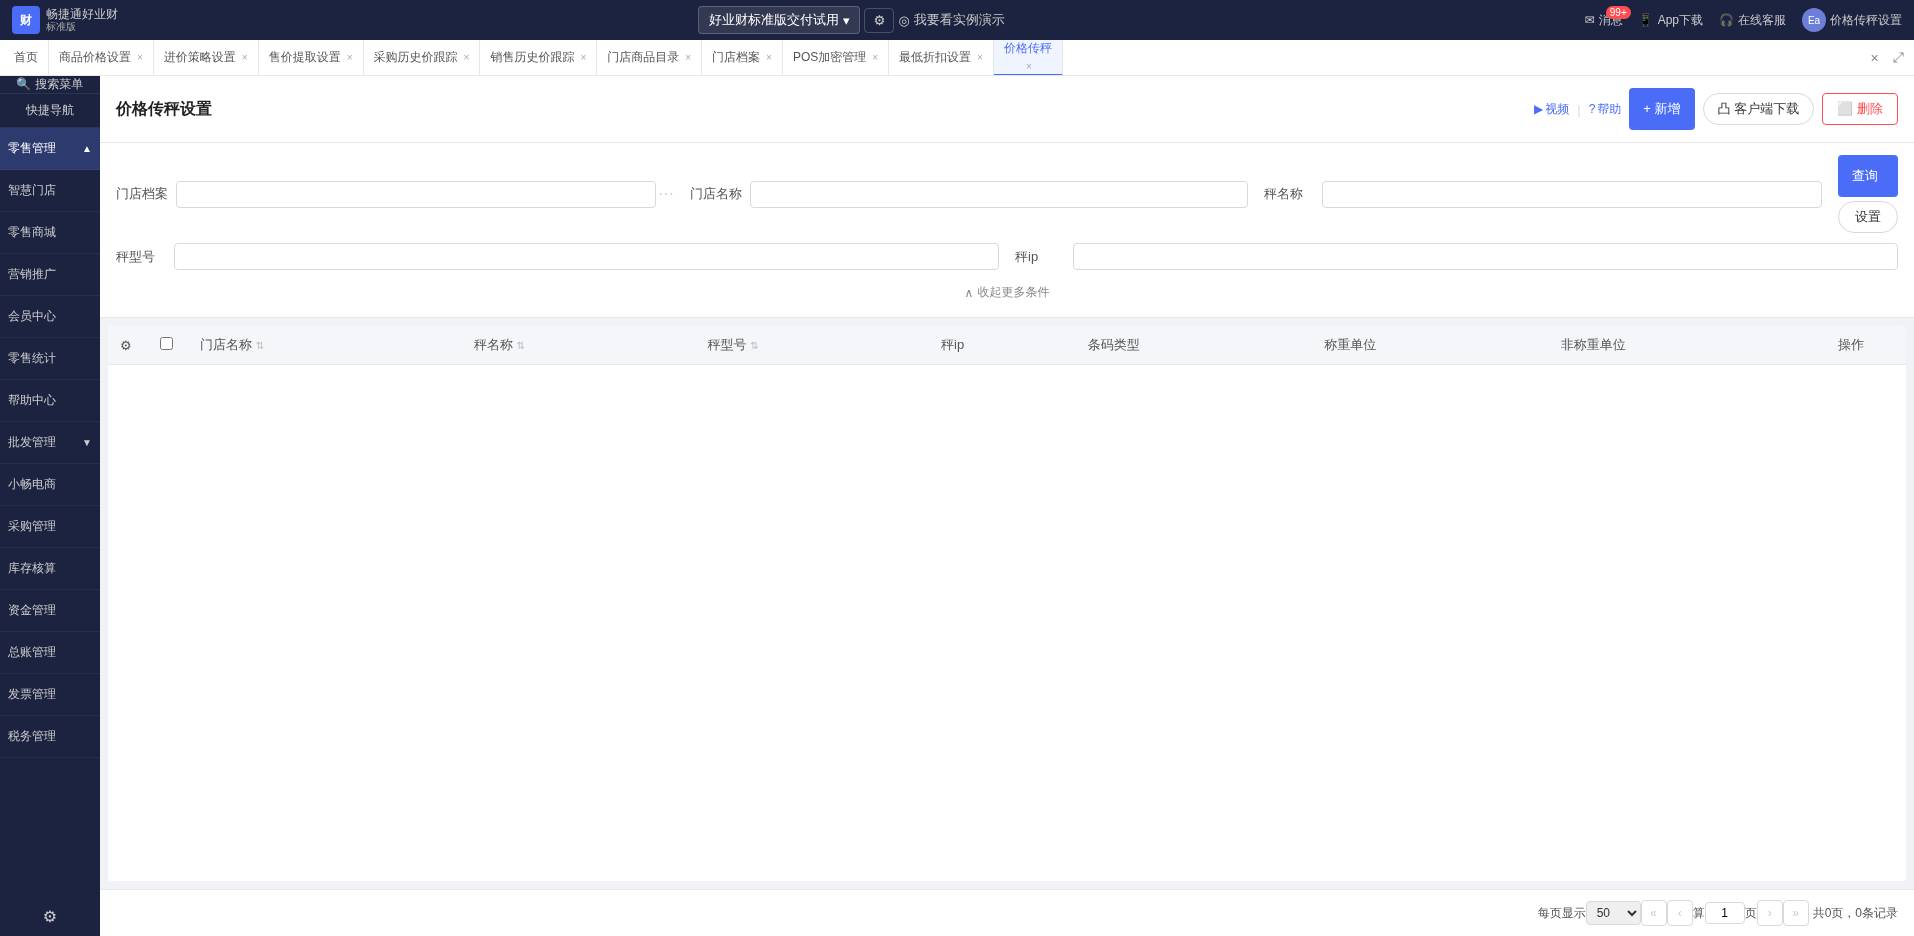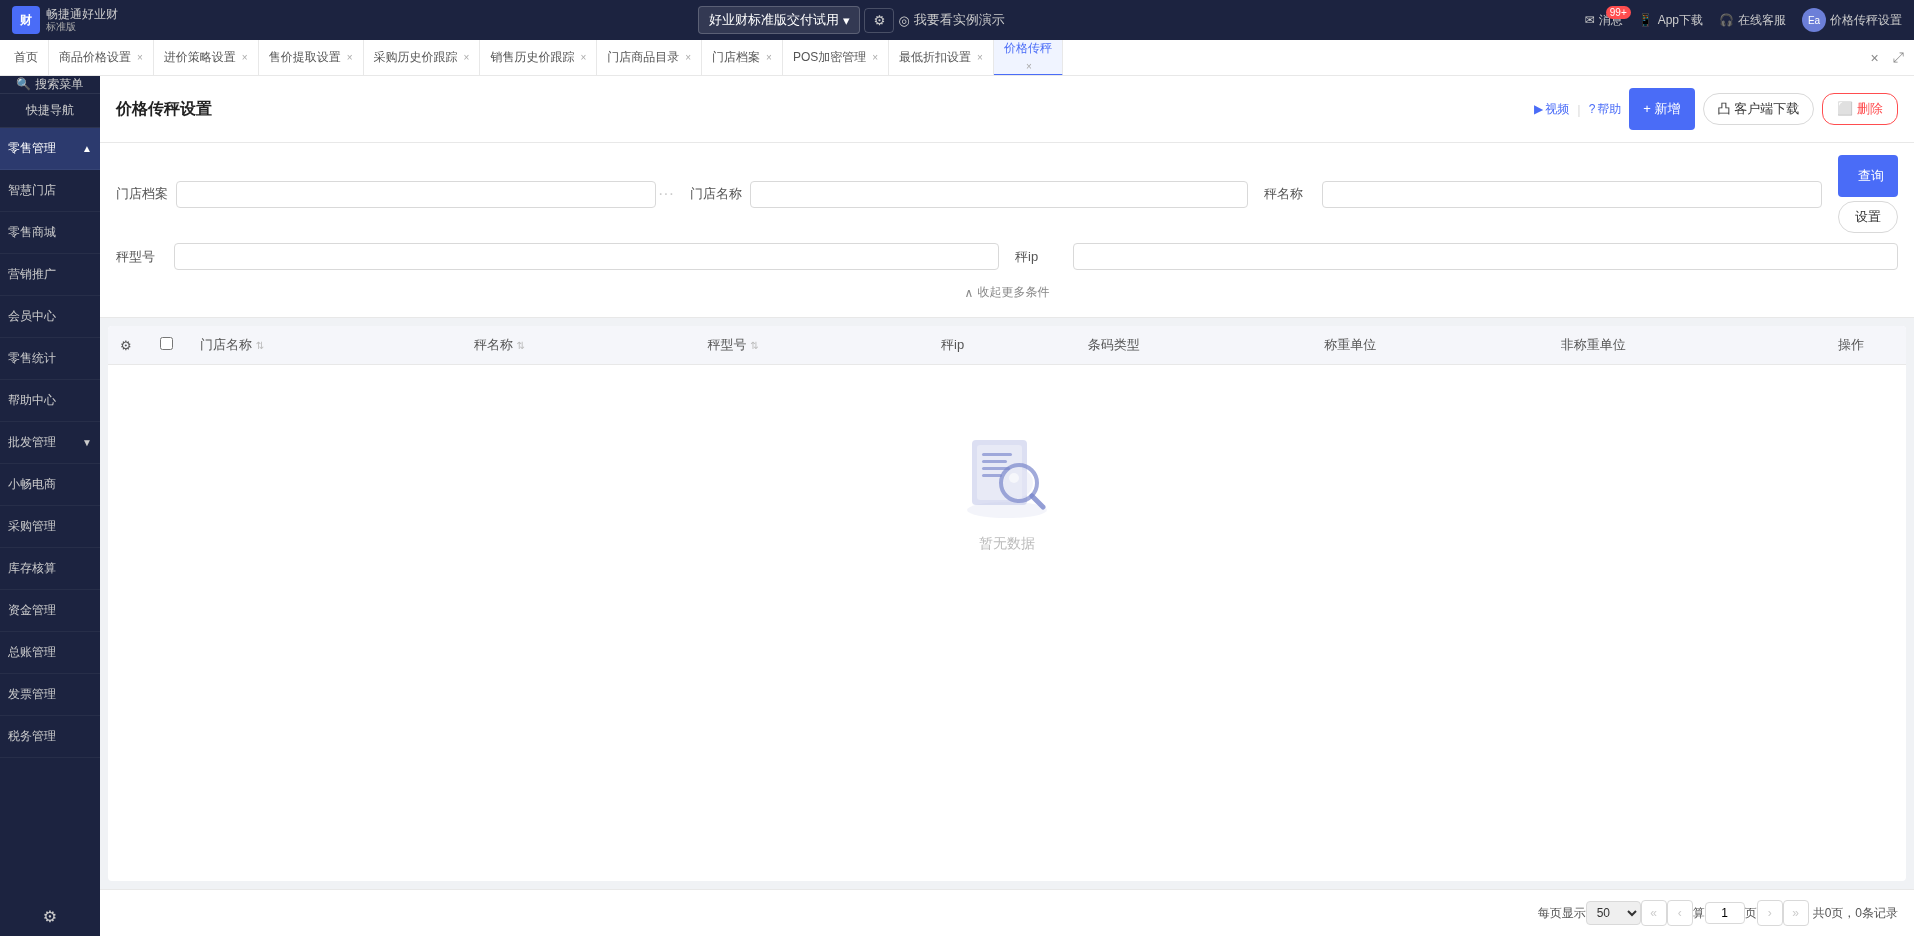--- a/index.html
+++ b/index.html
@@ -92,21 +92,21 @@
       background: #fff; padding: 12px 16px;
       display: flex; align-items: center; justify-content: space-between;
       border-bottom: 1px solid #e8e8e8; flex-shrink: 0;
     }
     .page-title { font-size: 16px; font-weight: bold; color: #222; }
     .page-actions { display: flex; align-items: center; gap: 8px; }
     .action-link { color: #4a6cf7; font-size: 12px; cursor: pointer; display: flex; align-items: center; gap: 2px; }
     .divider-v { color: #ddd; }
     .btn-primary { background: #4a6cf7; color: #fff; border: none; padding: 12px 14px; border-radius: 4px; cursor: pointer; font-size: 13px; display: flex; align-items: center; gap: 4px; }
     .btn-default { background: #fff; color: #333; border: 1px solid #d9d9d9; padding: 6px 14px; border-radius: 16px; cursor: pointer; font-size: 13px; display: flex; align-items: center; gap: 4px; }
-    .btn-danger { background: #fff; color: #ff4d4f; border: 1px solid #ff4d4f; padding: 6px 14px; border-radius: 12px; cursor: pointer; font-size: 13px; display: flex; align-items: center; gap: 4px; }
+    .btn-danger { background: #fff; color: #ff4d4f; border: 1px solid #ff4d4f; padding: 6px 14px; border-radius: 4px; cursor: pointer; font-size: 13px; display: flex; align-items: center; gap: 4px; }
 
     
     .filter-section {
       background: #fff; padding: 12px 16px; border-bottom: 1px solid #e8e8e8; flex-shrink: 0;
     }
     .filter-row { display: flex; align-items: center; gap: 16px; margin-bottom: 10px; }
     .filter-field { display: flex; align-items: center; gap: 8px; flex: 1; }
     .filter-label { color: #555; font-size: 13px; white-space: nowrap; min-width: 50px; }
     .filter-input {
       border: 1px solid #d9d9d9; border-radius: 4px; padding: 5px 10px;
@@ -350,21 +350,21 @@
           </div>
           <div class="filter-field">
             <span class="filter-label">门店名称</span>
             <input class="filter-input" type="text" style="">
           </div>
           <div class="filter-field">
             <span class="filter-label">秤名称</span>
             <input class="filter-input" type="text" style="">
           </div>
           <div style="display:flex; flex-direction:column; gap:4px;">
-            <button class="btn-primary" style="width:60px; justify-content:flex-end;">
+            <button class="btn-primary" style="width:60px; justify-content:flex-start;">
               <span>查询</span>
             </button>
             <button class="btn-default" style="width:60px; justify-content:center;">
               <span>设置</span>
             </button>
           </div>
         </div>
         <div class="filter-row">
           <div class="filter-field">
             <span class="filter-label">秤型号</span>
@@ -405,42 +405,20 @@
               <th>条码类型</th>
               <th>称重单位</th>
               <th>非称重单位</th>
               <th class="ops-col">操作</th>
             </tr>
           </thead>
           <tbody id="table-body">
           </tbody>
         </table>
 
-        <div class="empty-svg-area">
-          <div style="display:flex; flex-direction:column; align-items:center;">
-            <svg width="120" height="100" viewBox="0 0 120 100">
-
-              <ellipse cx="60" cy="85" rx="40" ry="8" fill="#e8eaf6" opacity="0.5"></ellipse>
-
-              <rect x="25" y="15" width="55" height="65" rx="4" fill="#c5cae9" opacity="0.6"></rect>
-              <rect x="30" y="20" width="45" height="55" rx="3" fill="#e8eaf6"></rect>
-              <rect x="35" y="28" width="30" height="3" rx="1.5" fill="#9fa8da"></rect>
-              <rect x="35" y="35" width="25" height="3" rx="1.5" fill="#9fa8da"></rect>
-              <rect x="35" y="42" width="28" height="3" rx="1.5" fill="#9fa8da"></rect>
-              <rect x="35" y="49" width="20" height="3" rx="1.5" fill="#9fa8da"></rect>
-
-              <circle cx="72" cy="58" r="18" fill="none" stroke="#7986cb" stroke-width="4" opacity="0.7"></circle>
-              <circle cx="72" cy="58" r="14" fill="#e8eaf6" opacity="0.5"></circle>
-              <line x1="85" y1="71" x2="96" y2="82" stroke="#7986cb" stroke-width="5" stroke-linecap="round" opacity="0.8"></line>
-
-              <circle cx="67" cy="53" r="5" fill="#fff" opacity="0.6"></circle>
-            </svg>
-            <div style="color:#bbb; font-size:14px; margin-top:10px;">暂无数据</div>
-          </div>
-        </div>
       </div>
 
       <div class="pagination-bar">
         <span class="page-size-label">每页显示</span>
         <select class="page-size-select">
           <option>10</option>
           <option>20</option>
           <option selected="">50</option>
           <option>100</option>
         </select>

